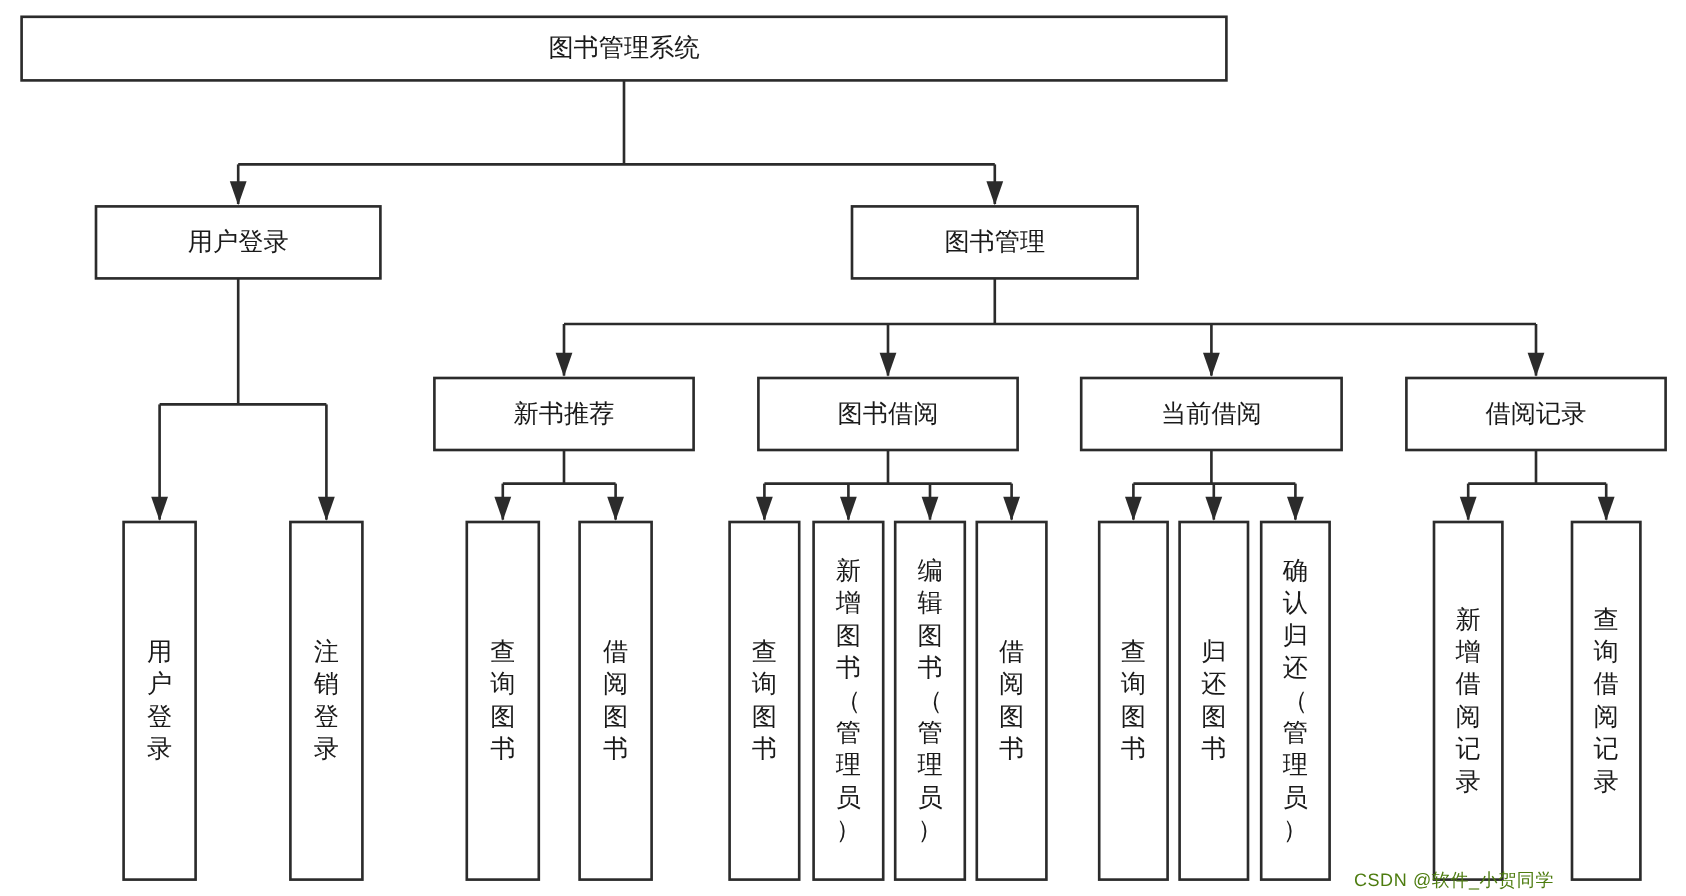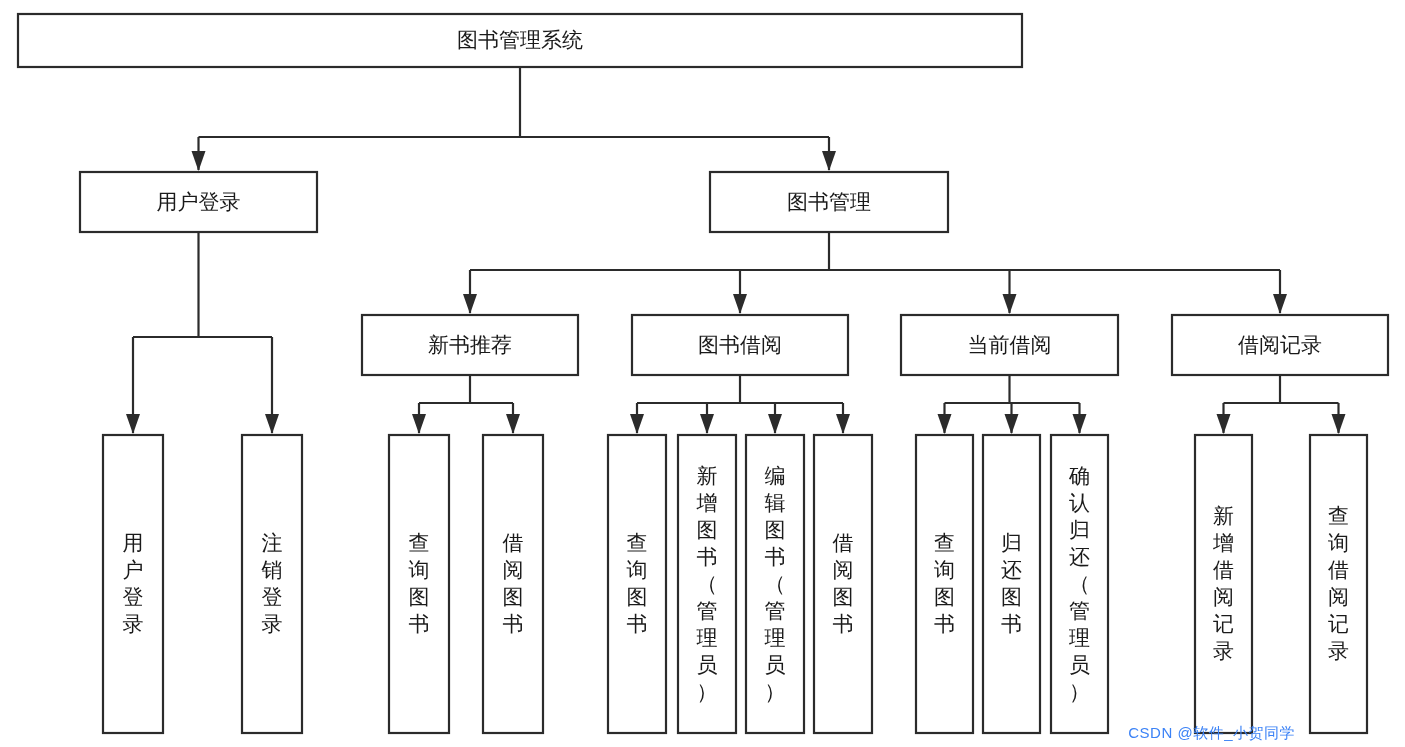--- a/index.html
+++ b/index.html
@@ -55,21 +55,21 @@
     font-size: 21px;
     fill: #1a1a1a;
     text-anchor: middle;
   }
   .watermark-text {
     position: absolute;
     right: 8px;
     bottom: 4px;
     font-family: "Liberation Sans", "DejaVu Sans", sans-serif;
     font-size: 15px;
-    color: #3b82f6;
+    color: #4d7c0f;
     white-space: nowrap;
     letter-spacing: 0.5px;
     user-select: none;
   }
 </style>
 </head>
 <body>
 
 <div id="diagram-root">
 

